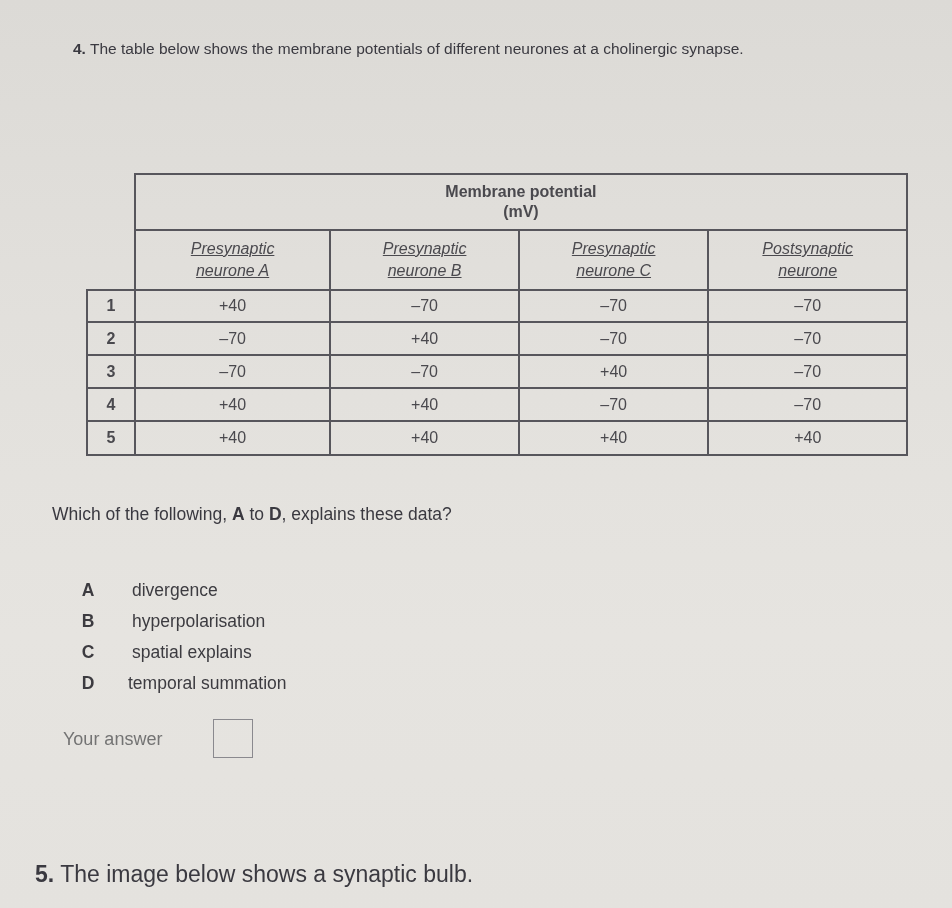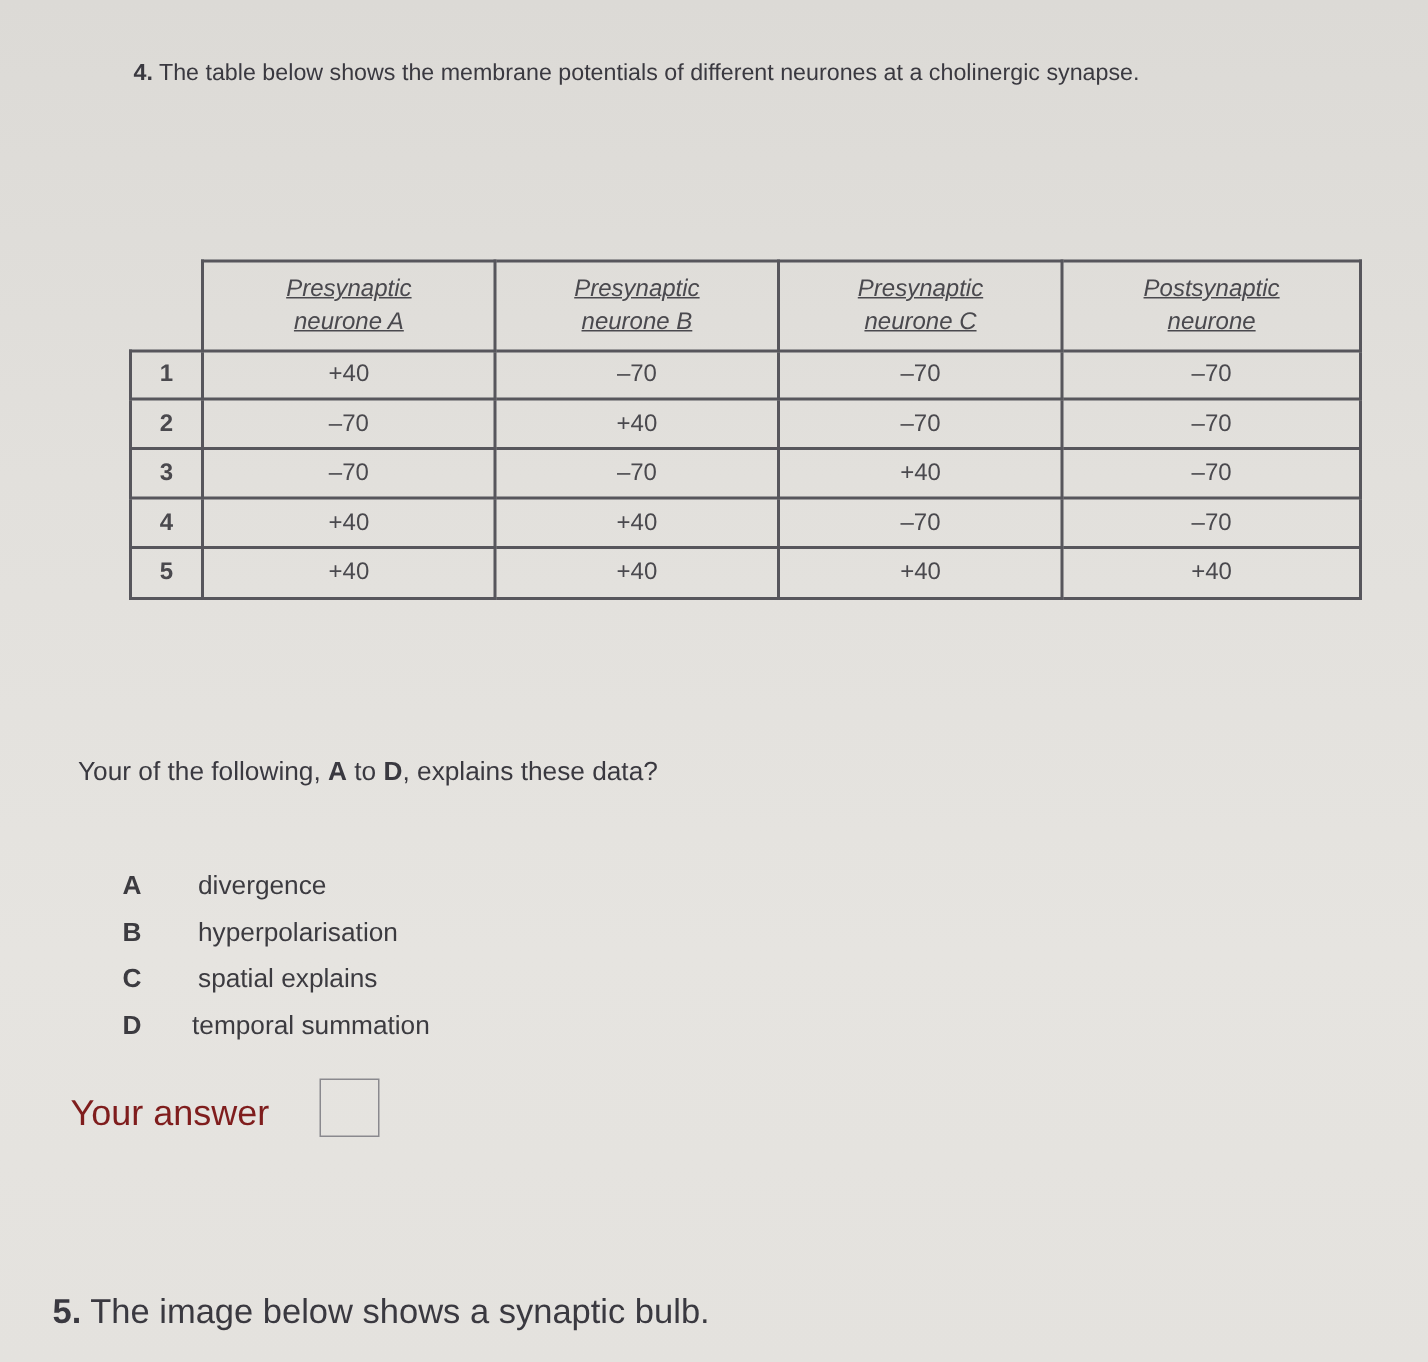--- a/index.html
+++ b/index.html
@@ -17,21 +17,20 @@
     }
     .abs { position: absolute; }
 
     .q4-text {
       left: 73px;
       top: 40px;
       font-size: 15.5px;
       line-height: 18px;
       color: #3a3940;
       white-space: nowrap;
-      margin-left: 16px;
     }
     .q4-text b { font-weight: bold; }
 
     
     .tbl {
       position: absolute;
       border-collapse: collapse;
     }
     .tbl td {
       border: 2px solid #57565c;
@@ -85,24 +84,24 @@
       text-align: center;
       font-weight: bold;
     }
     .opt-text {
       position: absolute;
       left: 54px;
       white-space: nowrap;
     }
 
     .answer-label {
-      left: 47px;
+      left: 63px;
       top: 729px;
-      font-size: 24px;
-      color: #7f1d1d;
+      font-size: 18px;
+      color: #737373;
     }
     .answer-box {
       left: 213px;
       top: 719px;
       width: 40px;
       height: 39px;
       border: 1.5px solid #8a898e;
       box-sizing: border-box;
       background: transparent;
     }
@@ -125,20 +124,27 @@
 
 <table class="tbl" style="left:86px; top:173px; width:822px;">
   <colgroup>
     <col style="width:48px">
     <col style="width:196px">
     <col style="width:189px">
     <col style="width:190px">
     <col style="width:199px">
   </colgroup>
   <tbody>
+      <tr style="height:56px">
+    <td class="empty-corner"></td>
+    <td colspan="4" class="hdr-main">
+      <div>Membrane potential</div>
+      <div>(mV)</div>
+    </td>
+  </tr>
   <tr style="height:60px">
     <td class="empty-corner"></td>
     <td class="hdr-col">
       <div>Presynaptic</div>
       <div>neurone A</div>
     </td>
     <td class="hdr-col">
       <div>Presynaptic</div>
       <div>neurone B</div>
     </td>
@@ -183,21 +189,21 @@
     <td class="rownum">5</td>
     <td>+40</td>
     <td>+40</td>
     <td>+40</td>
     <td>+40</td>
   </tr>
 </tbody>
   </table>
 
 <div class="abs question">
-  <span>Your of the following, </span><b>A</b><span> to </span><b>D</b><span>, explains these data?</span>
+  <span>Which of the following, </span><b>A</b><span> to </span><b>D</b><span>, explains these data?</span>
 </div>
 
 <div class="abs options">
   <div class="option">
     <span class="opt-letter">A</span>
     <span class="opt-text">divergence</span>
   </div>
   <div class="option">
     <span class="opt-letter">B</span>
     <span class="opt-text">hyperpolarisation</span>

